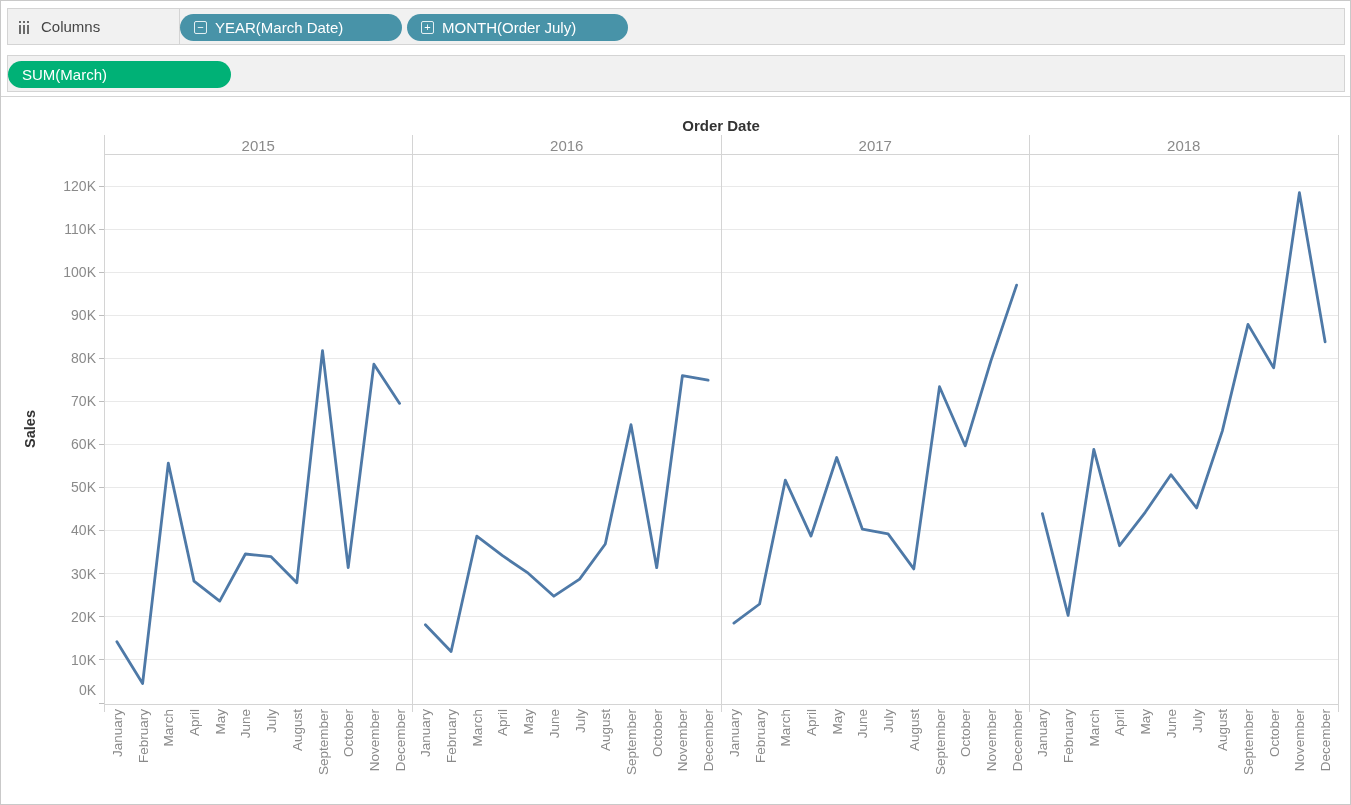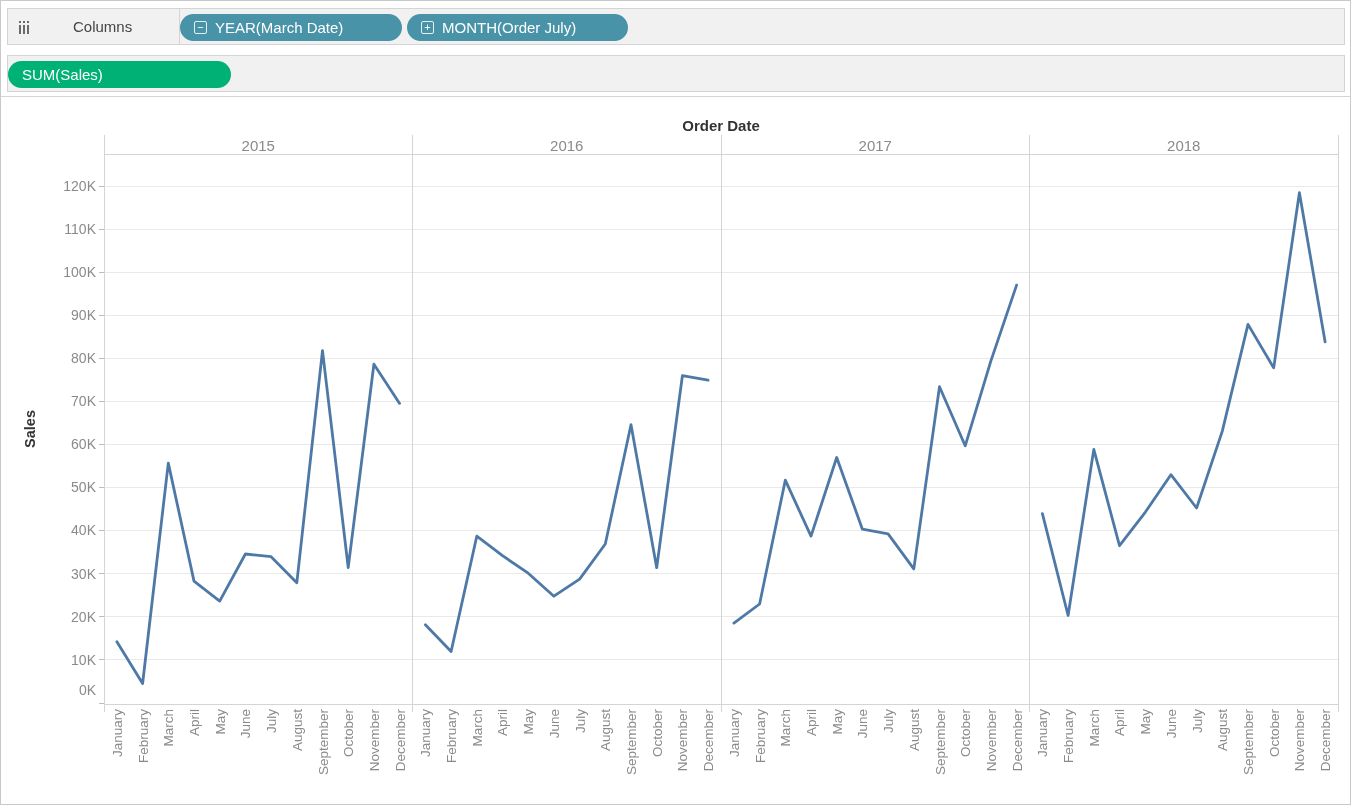--- a/index.html
+++ b/index.html
@@ -6,21 +6,21 @@
   html,body { width:1351px; height:805px; background:#ffffff;
               font-family:"Liberation Sans", sans-serif; overflow:hidden; }
   #window { position:relative; width:1351px; height:805px; background:#fff;
             border:1px solid #c9c9c9; }
 
   .shelf-row { position:absolute; left:6px; right:5px; height:37px;
                background:#f1f1f1; border:1px solid #d4d4d4; display:flex; align-items:center; }
   #columns-shelf { top:7px; }
   #rows-shelf { top:54px; }
   .shelf-label-cell { width:172px; height:100%; display:flex; align-items:center;
-                      border-right:1px solid #d4d4d4; padding-left:9px; flex:none;gap:32px; }
+                      border-right:1px solid #d4d4d4; padding-left:9px; flex:none; }
   .shelf-label-cell .txt { font-size:15px; color:#454545; margin-left:10px; }
   .shelf-icon { width:14px; height:14px; flex:none; }
   .pill-area { position:relative; flex:1; height:100%; }
   .pill { position:absolute; top:5px; height:27px; border-radius:13.5px;
           display:flex; align-items:center; justify-content:flex-start;
           padding:0 14px; color:#ffffff; font-size:15px; white-space:nowrap; cursor:grab; }
   .pill-toggle { display:inline-flex; width:13px; height:13px; border:1px solid rgba(255,255,255,0.85);
                  border-radius:2px; font-size:11px; line-height:11px; align-items:center;
                  justify-content:center; margin-right:8px; flex:none; cursor:pointer; }
 
@@ -55,21 +55,21 @@
       <div class="pill" style="left: 227px; width: 221px; background: rgb(72, 147, 168);">
         <span class="pill-toggle">+</span>
         <span>MONTH(Order July)</span>
       </div>
     </div>
   </div>
 
   <div class="shelf-row" id="rows-shelf">
     <div class="pill-area">
       <div class="pill" style="left: 0px; width: 223px; background: rgb(0, 177, 118);">
-        <span>SUM(Sales)</span>
+        <span>SUM(March)</span>
       </div>
     </div>
   </div>
 
   <div id="chart-region">
     <svg id="chart-svg" width="1351" height="710" viewBox="0 95 1351 710">
         <line x1="103" x2="1337" y1="657.9166666666666" y2="657.9166666666666" stroke="#e9e9e9" stroke-width="1" shape-rendering="crispEdges"></line>
         <line x1="103" x2="1337" y1="614.8333333333334" y2="614.8333333333334" stroke="#e9e9e9" stroke-width="1" shape-rendering="crispEdges"></line>
         <line x1="103" x2="1337" y1="571.75" y2="571.75" stroke="#e9e9e9" stroke-width="1" shape-rendering="crispEdges"></line>
         <line x1="103" x2="1337" y1="528.6666666666666" y2="528.6666666666666" stroke="#e9e9e9" stroke-width="1" shape-rendering="crispEdges"></line>

